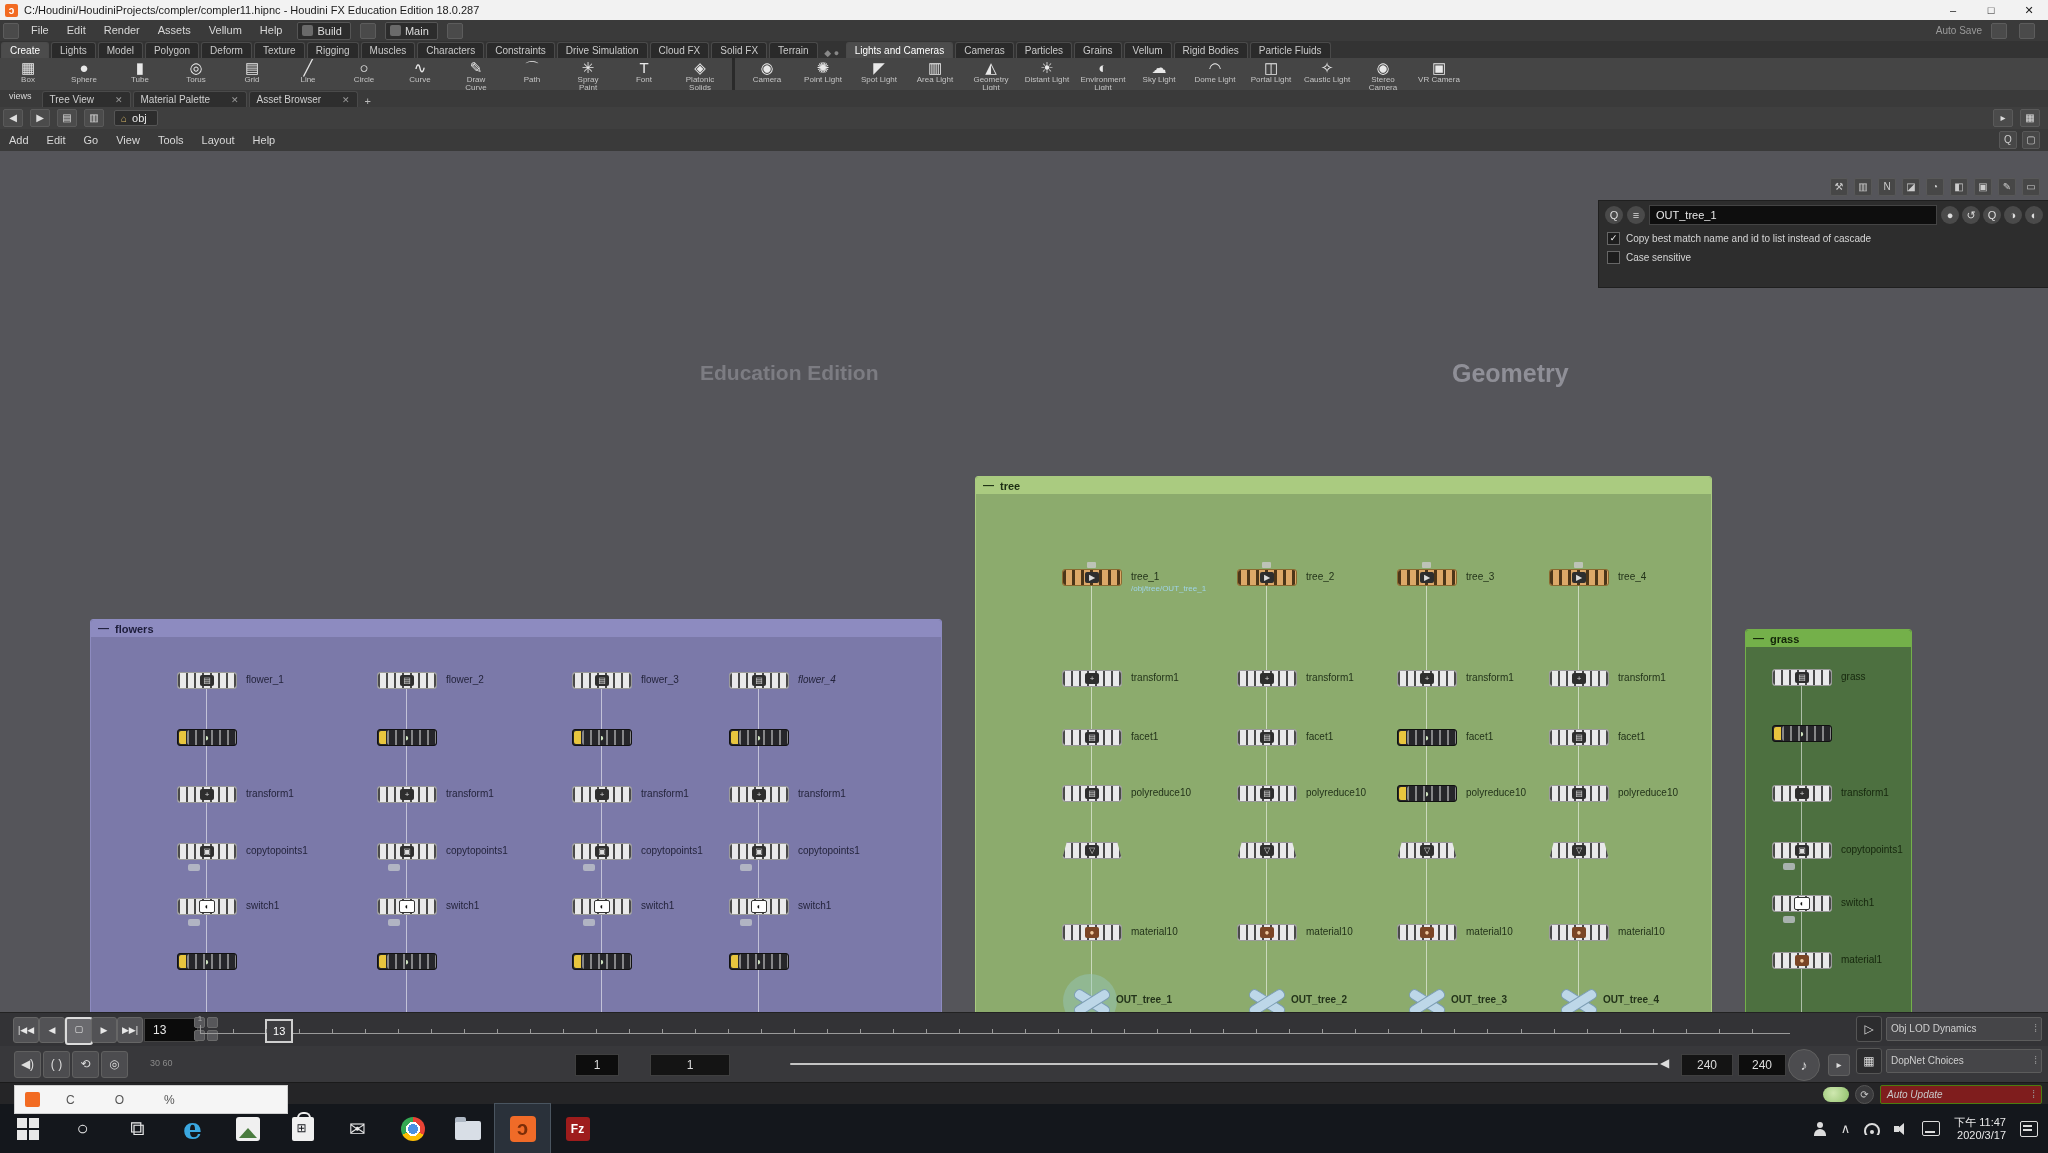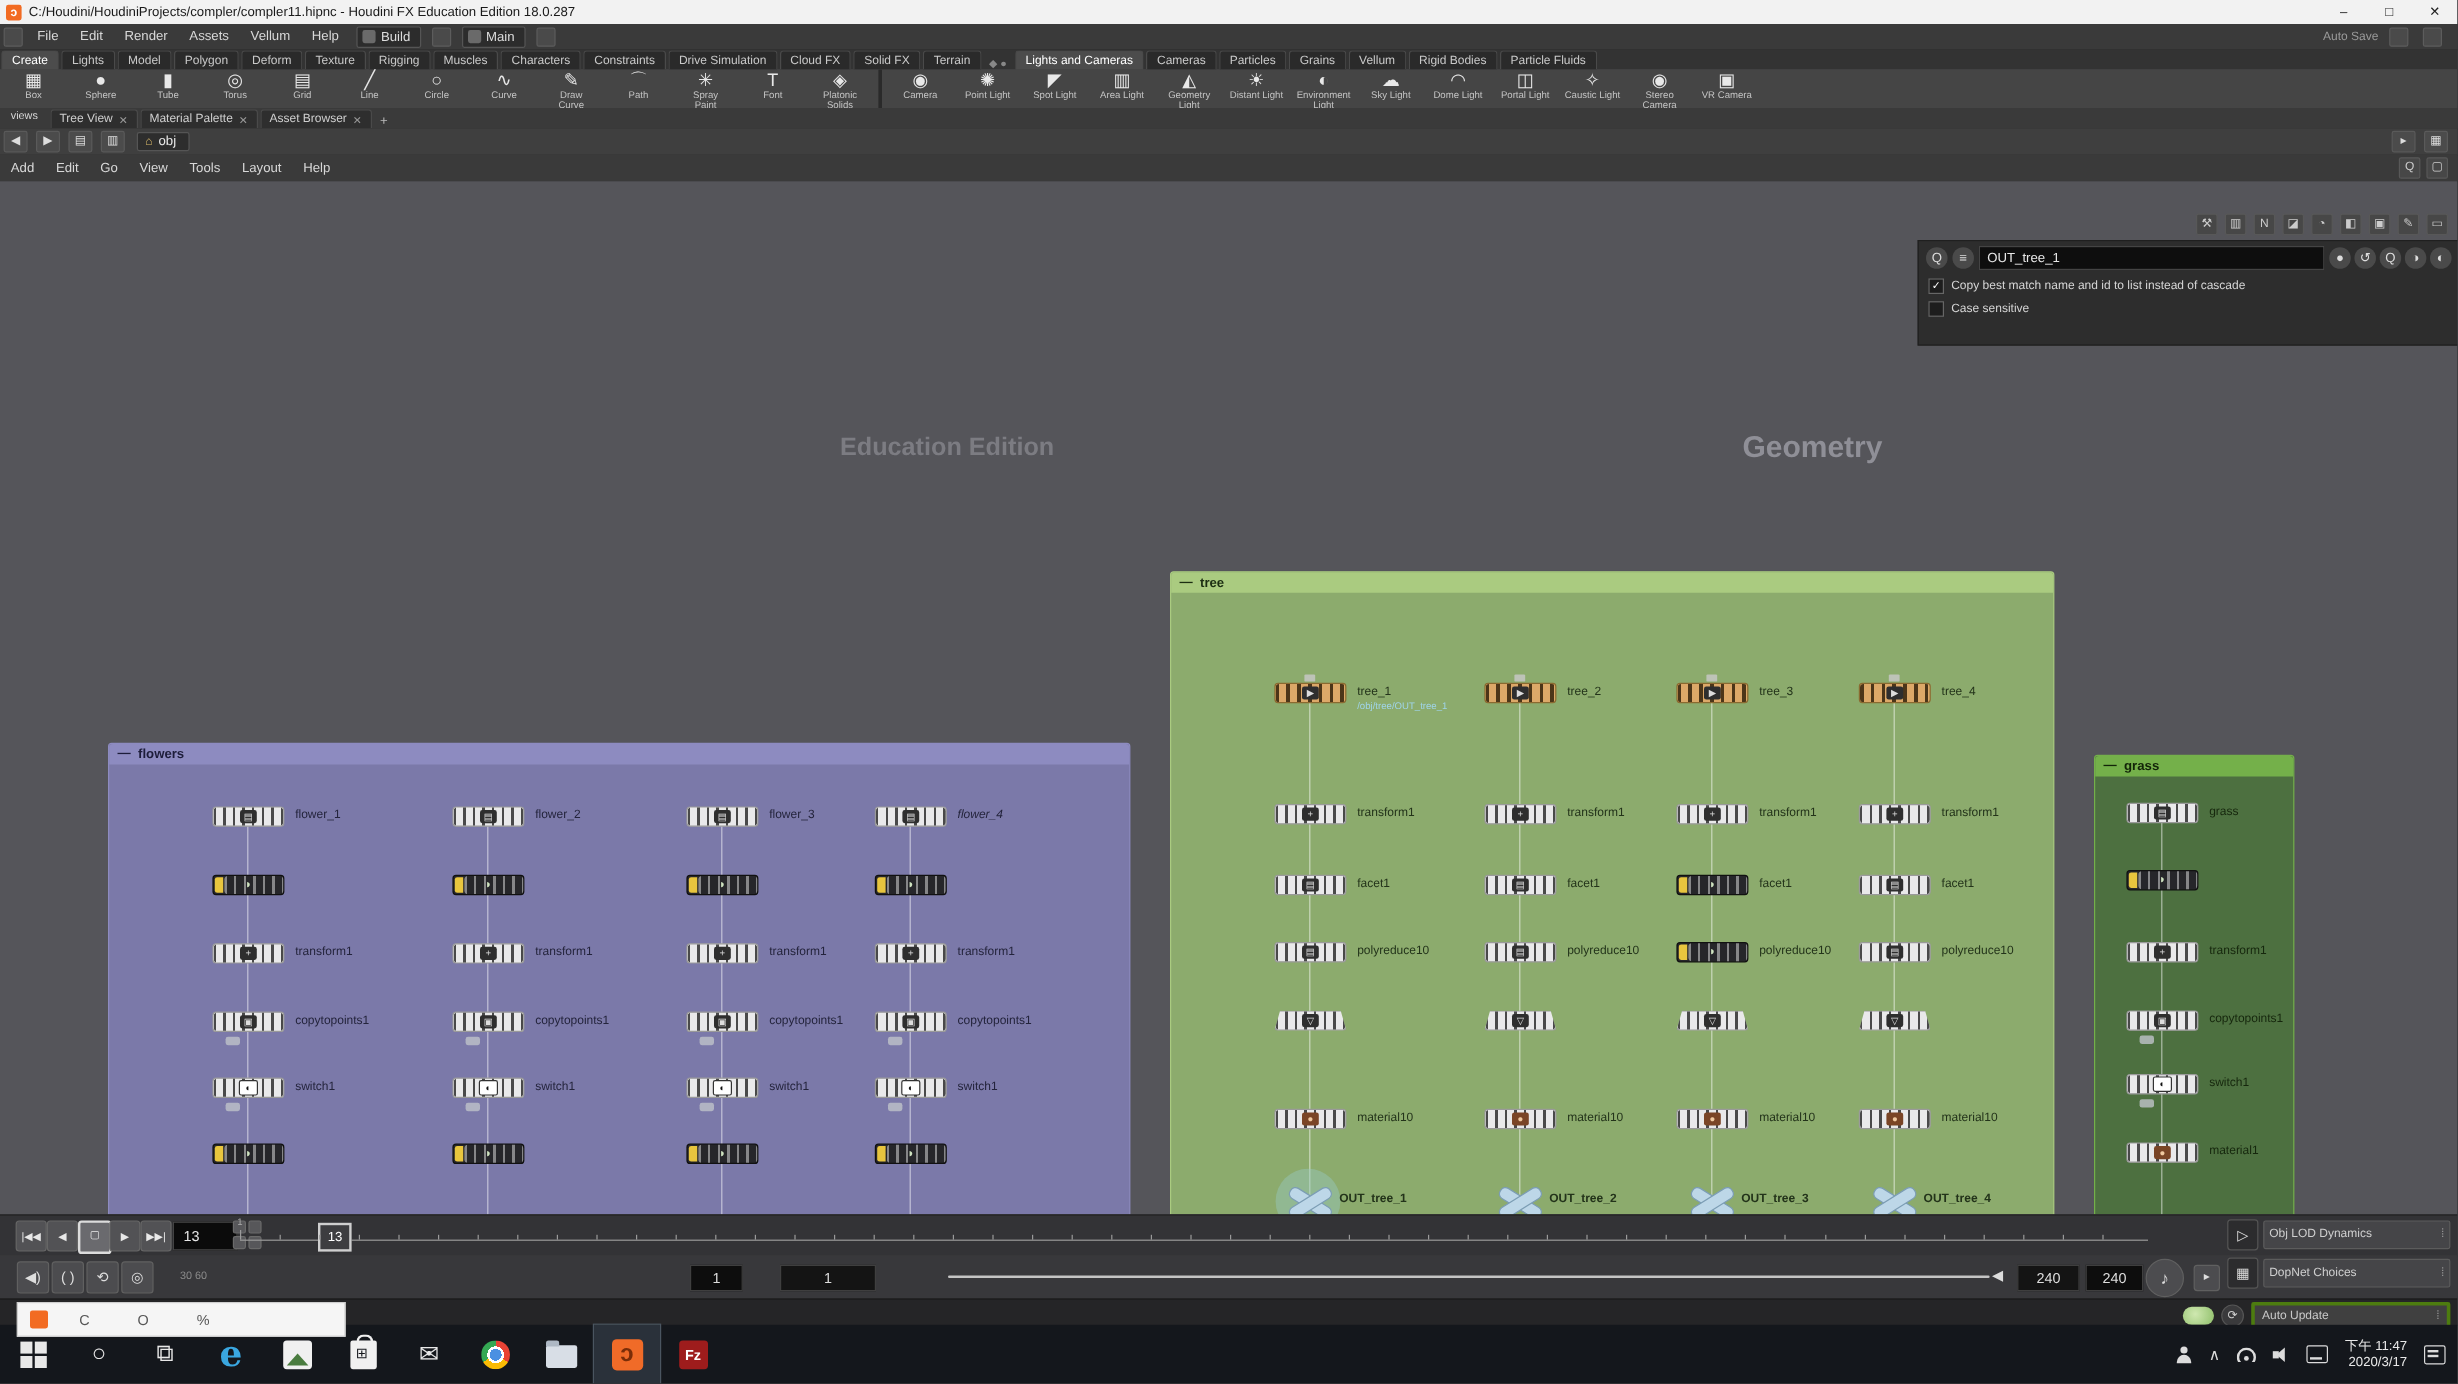--- a/index.html
+++ b/index.html
@@ -29,21 +29,21 @@
   .shelf-tab.sel{background:#4c4c4c;color:#fff;}
   .shelf-gap{width:26px;display:flex;align-items:center;justify-content:center;color:#888;font-size:9px;}
   #shelf-tools{left:0;top:58px;width:2048px;height:32px;background:#454545;display:flex;border-bottom:1px solid #2e2e2e;}
   .tool{width:56px;display:flex;flex-direction:column;align-items:center;justify-content:flex-start;padding-top:1px;}
   .tool .ticon{font-size:15px;color:#e8e8e8;height:17px;line-height:17px;}
   .tool .tlabel{font-size:8px;color:#c4c4c4;text-align:center;line-height:8px;white-space:pre-line;}
   #shelf-divider{width:3px;background:#2a2a2a;margin:0 4px;height:32px;}
   
   #panetabs{left:0;top:90px;width:2048px;height:17px;background:#3a3a3a;display:flex;align-items:flex-end;border-bottom:1px solid #2b2b2b;}
   .pane-tab{background:#2e2e2e;color:#cfcfcf;font-size:10px;padding:2px 7px;margin:0 1px;border-radius:3px 3px 0 0;
-            border:1px solid #4a4a4a;border-bottom:none;display:flex;gap:5px;align-items:center;white-space:nowrap;text-align:right;}
+            border:1px solid #4a4a4a;border-bottom:none;display:flex;gap:21px;align-items:center;white-space:nowrap;text-align:right;}
   .pane-tab .x{color:#999;font-size:9px;}
   .pane-plus{color:#bbb;font-size:11px;padding:0 6px;}
   
   #pathbar{left:0;top:107px;width:2048px;height:22px;background:#3f3f3f;display:flex;align-items:center;gap:4px;border-bottom:1px solid #2b2b2b;}
   .pb-btn{width:18px;height:16px;background:#4b4b4b;border:1px solid #5a5a5a;border-radius:2px;color:#ddd;
           font-size:10px;text-align:center;line-height:16px;margin-left:3px;}
   .crumb{background:#2d2d2d;border:1px solid #555;border-radius:2px;color:#e8e8e8;font-size:11px;
          padding:1px 10px 1px 6px;display:flex;align-items:center;gap:5px;margin-left:6px;}
   .crumb .home{color:#d8b868;font-size:10px;}
   #pathbar-right{margin-left:auto;display:flex;gap:4px;padding-right:8px;}
@@ -128,22 +128,22 @@
            font-size:12px;text-align:center;line-height:24px;}
   .br-combo{flex:1;height:22px;background:#454548;border:1px solid #5c5c5c;border-radius:2px;color:#cfcfcf;
             font-size:10px;line-height:22px;padding:0 4px;display:flex;}
   .br-combo .spn{margin-left:auto;color:#999;}
   
   #statusbar{left:0;top:1082px;width:2048px;height:22px;background:#252527;border-top:1px solid #1a1a1a;}
   #cook-cluster{position:absolute;right:6px;top:2px;display:flex;align-items:center;gap:6px;}
   #mem-blob{width:26px;height:15px;border-radius:8px;background:radial-gradient(circle at 40% 40%,#cfe8b0,#8fbf6a);}
   #cook-icon{width:17px;height:17px;border-radius:50%;background:#3a3a3c;border:1px solid #555;color:#ccc;
              font-size:10px;text-align:center;line-height:17px;}
-  #autoupdate{width:148px;height:17px;background:#404040;border:3px solid #4d7c0f;border-radius:2px;color:#c9c9c9;
-              font-size:10px;line-height:17px;padding:0 6px;display:flex;}
+  #autoupdate{width:148px;height:17px;background:#7f1d1d;border:1px solid #4d7c0f;border-radius:2px;color:#c9c9c9;
+              font-size:10px;line-height:17px;padding:0 6px;display:flex;font-style:italic;}
   #autoupdate .spn{margin-left:auto;color:#999;}
   
   #langbar{left:14px;top:1085px;width:262px;height:27px;background:#f5f5f5;border:1px solid #cfcfcf;
            display:flex;align-items:center;gap:26px;padding-left:10px;z-index:5;}
   #langbar .lb-ic{width:15px;height:15px;background:#f26b22;border-radius:2px;}
   #langbar .lb-g{color:#555;font-size:12px;}
   
   #taskbar{left:0;top:1104px;width:2048px;height:49px;background:#14171c;display:flex;align-items:center;}
   .tb-slot{width:55px;height:49px;display:flex;align-items:center;justify-content:center;position:relative;}
   .tb-slot.active{background:#2a313a;outline:1px solid #4a5閉560;}

